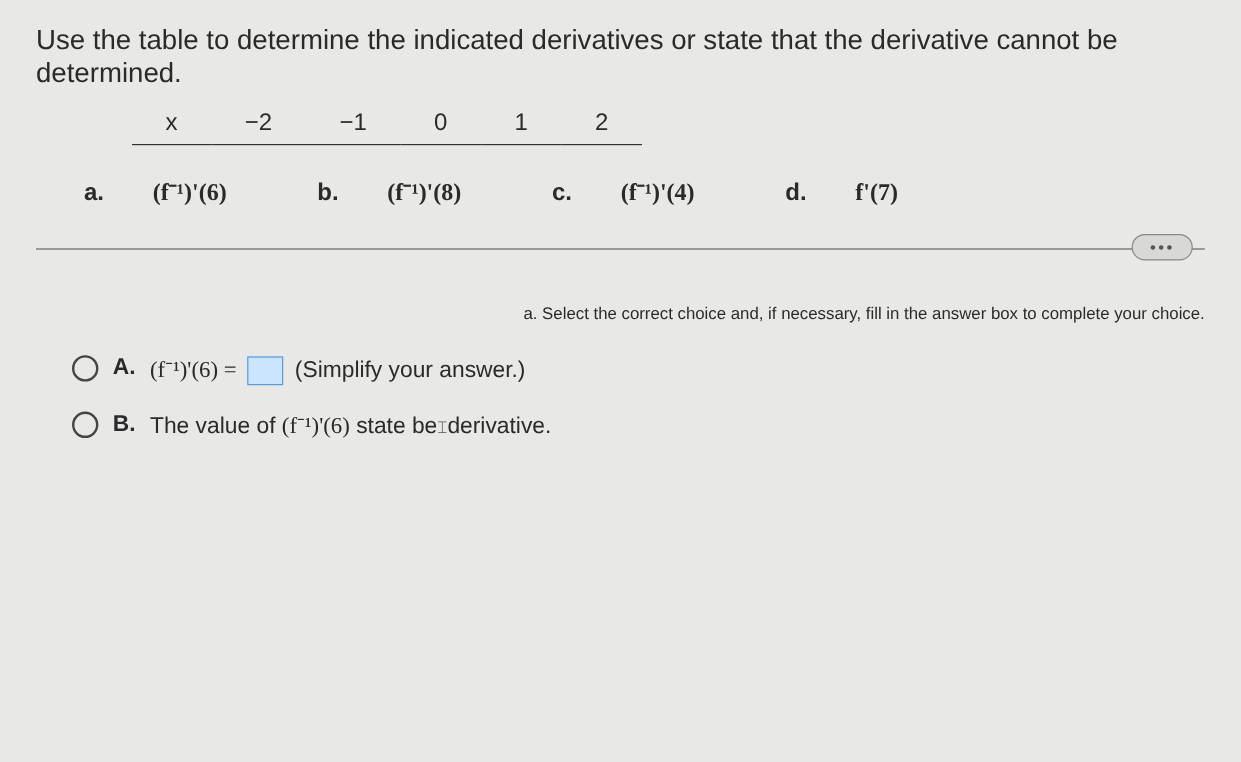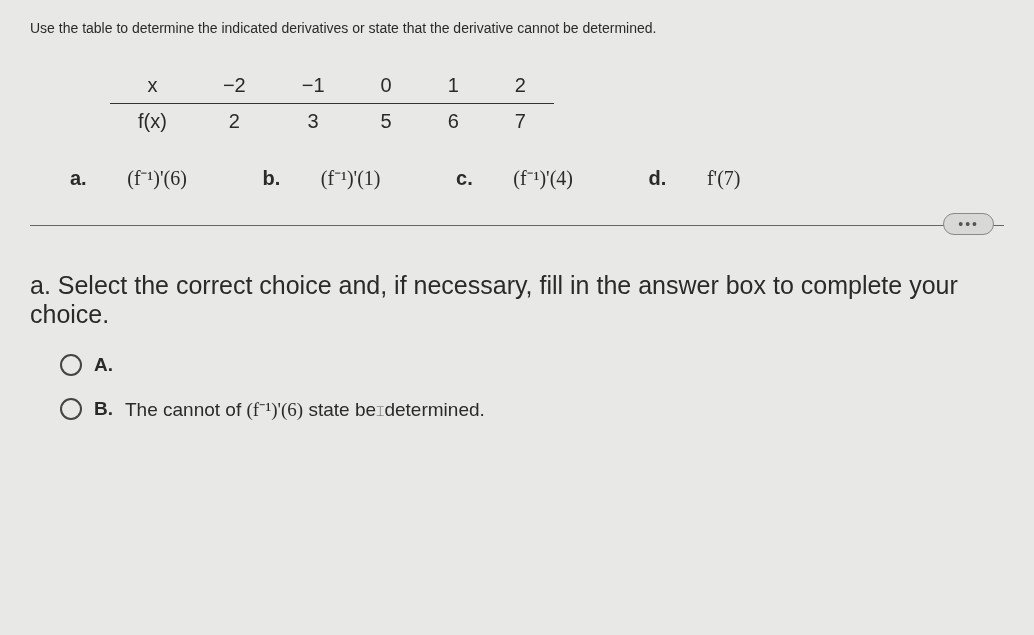--- a/index.html
+++ b/index.html
@@ -5,22 +5,22 @@
     body {
       margin: 0;
       padding: 20px 30px;
       font-family: Arial, sans-serif;
       font-size: 18px;
       color: #2a2a2a;
       background: #e8e8e6;
       width: 974px;
     }
     .prompt {
-      margin-bottom: 32px;
-      font-size: 14px;
+      margin-bottom: 11px;
+      font-size: 23px;
     }
     .data-table {
       margin: 10px 0 25px 80px;
       border-collapse: collapse;
     }
     .data-table td, .data-table th {
       padding: 6px 28px;
       text-align: center;
       font-weight: normal;
       font-size: 20px;
@@ -42,20 +42,21 @@
     .frac .den {
       display: block;
       padding: 2px 3px 0 3px;
     }
     .subparts {
       margin: 10px 0 20px 40px;
       font-size: 20px;
     }
     .subparts span {
       margin-right: 35px;
+      font-weight: bold;
     }
     .divider-row {
       position: relative;
       height: 30px;
       margin-bottom: 30px;
     }
     .divider-line {
       position: absolute;
       left: 0;
       right: 0;
@@ -70,21 +71,22 @@
       border: 1px solid #888;
       border-radius: 12px;
       padding: 2px 14px;
       font-size: 14px;
       letter-spacing: 2px;
       color: #555;
       cursor: pointer;
     }
     .question-a {
       margin: 10px 0 25px 0;
-      font-size: 25px;
+      font-size: 14px;
+      text-align: right;
     }
     .choice {
       margin: 20px 0 20px 30px;
       display: flex;
       align-items: center;
       font-size: 19px;
     }
     .radio {
       width: 18px;
       height: 18px;
@@ -124,39 +126,31 @@
 <table class="data-table">
   <tbody>
       <tr class="header-row">
     <td>x</td>
     <td>−2</td>
     <td>−1</td>
     <td>0</td>
     <td>1</td>
     <td>2</td>
   </tr>
-  <tr>
-    <td>f(x)</td>
-    <td>2</td>
-    <td>3</td>
-    <td>5</td>
-    <td>6</td>
-    <td>7</td>
-  </tr>
 </tbody>
   </table>
 
 <div class="subparts">
   <span>
     <span class="bold-label">a.</span>
     <span class="math">(f⁻¹)'(6)</span>
   </span>
   <span>
     <span class="bold-label">b.</span>
-    <span class="math">(f⁻¹)'(1)</span>
+    <span class="math">(f⁻¹)'(8)</span>
   </span>
   <span>
     <span class="bold-label">c.</span>
     <span class="math">(f⁻¹)'(4)</span>
   </span>
   <span>
     <span class="bold-label">d.</span>
     <span class="math">f'(7)</span>
   </span>
 </div>
@@ -164,23 +158,28 @@
 <div class="divider-row">
   <div class="divider-line"></div>
   <div class="ellipsis-badge">•••</div>
 </div>
 
 <div class="question-a">a. Select the correct choice and, if necessary, fill in the answer box to complete your choice.</div>
 
 <div class="choice">
   <div class="radio"></div>
   <span class="choice-label">A.</span>
+  <span>
+    <span class="math">(f⁻¹)'(6) =</span>
+    <span class="answer-box"></span>
+    <span>(Simplify your answer.)</span>
+  </span>
 </div>
 
 <div class="choice">
   <div class="radio"></div>
   <span class="choice-label">B.</span>
   <span>
-    <span>The cannot of </span>
+    <span>The value of </span>
     <span class="math">(f⁻¹)'(6)</span>
-    <span> state be</span><span class="cursor-mark">⌶</span><span>determined.</span>
+    <span> state be</span><span class="cursor-mark">⌶</span><span>derivative.</span>
   </span>
 </div>
 
 </body></html>

